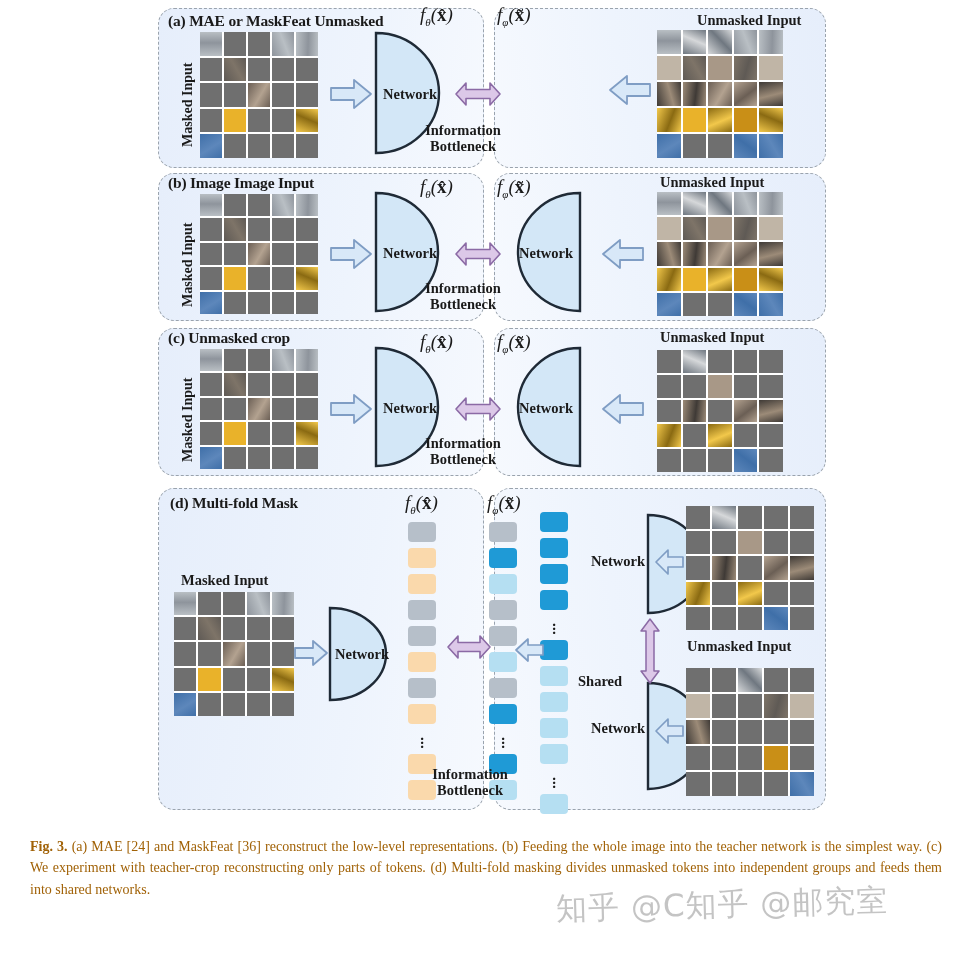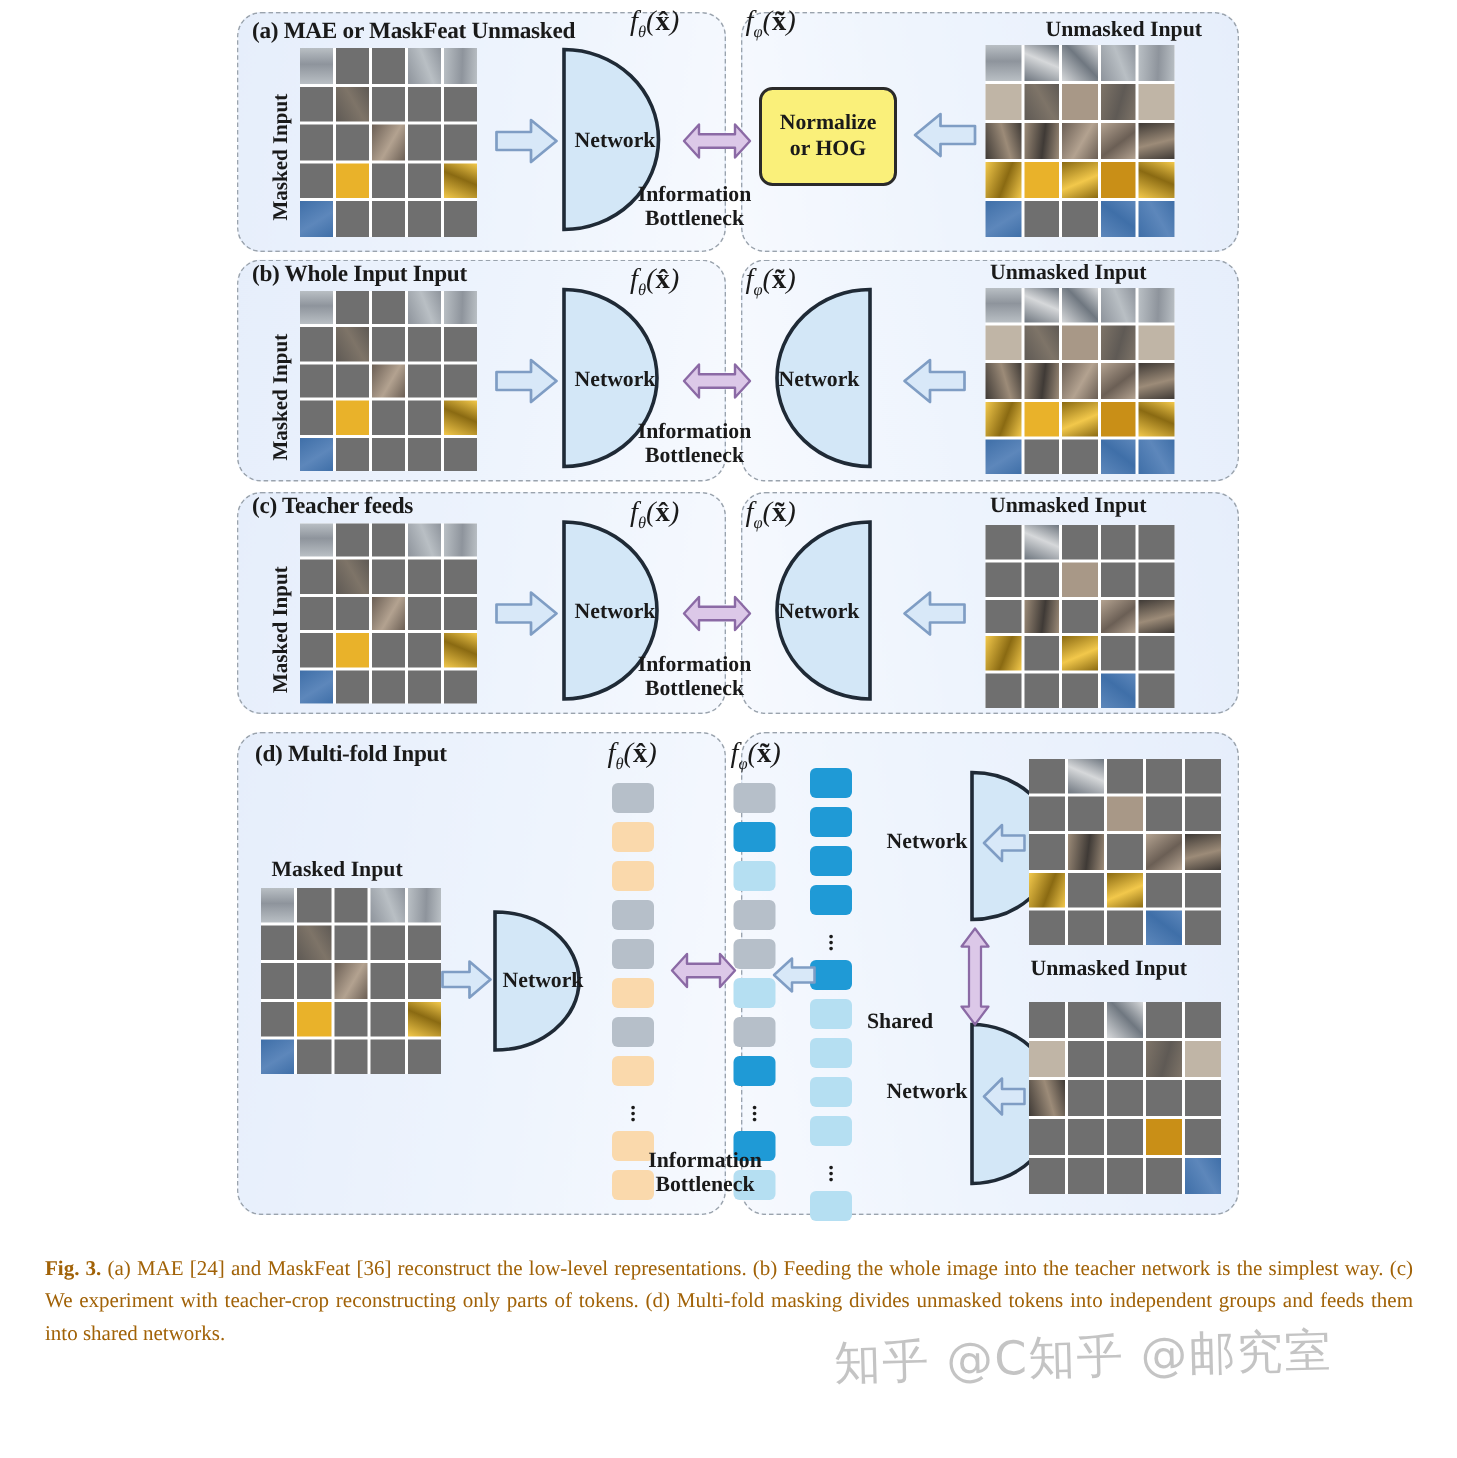--- a/index.html
+++ b/index.html
@@ -119,23 +119,20 @@
     <svg width="46" height="28" viewBox="0 0 46 28">
       <path d="M1,14 L11,3 L11,9.5 L35,9.5 L35,3 L45,14 L35,25 L35,18.5 L11,18.5 L11,25 Z" fill="#dcc8e8" stroke="#8b6aa5" stroke-width="1.6" stroke-linejoin="round"></path>
     </svg>
   </div>
 
   <div class="infob" style="left:398px;top:122px;width:130px;">
     <span>Information</span><br>
     <span>Bottleneck</span>
   </div>
 
-  <div class="ybox" style="left:506px;top:58px;width:88px;height:62px;">
-    <div id="hogTxt">Normalize<br>or HOG</div>
-  </div>
 
   <div class="arw" style="left:607px;top:74px;">
     <svg width="44" height="32" viewBox="0 0 44 32">
       <path d="M43,10 L20,10 L20,2 L3,16 L20,30 L20,22 L43,22 Z" fill="#d8e8f8" stroke="#7f9dc4" stroke-width="1.8" stroke-linejoin="round"></path>
     </svg>
   </div>
 
   <div class="grid gFull gFullX0" style="left:657px;top:30px;width:126px;height:128px;grid-template-columns:repeat(5,1fr);grid-template-rows:repeat(5,1fr);gap:2px;">
       <div class="cell" style="background: linear-gradient(0deg, rgb(185, 191, 196) 0%, rgb(142, 148, 156) 55%, rgb(185, 191, 196) 100%);"></div>
       <div class="cell" style="background: linear-gradient(23deg, rgb(111, 119, 128) 0%, rgb(214, 216, 218) 55%, rgb(111, 119, 128) 100%);"></div>
@@ -160,21 +157,21 @@
       <div class="cell" style="background: linear-gradient(148deg, rgb(63, 111, 168) 0%, rgb(93, 135, 187) 55%, rgb(63, 111, 168) 100%);"></div>
       <div class="cell"></div>
       <div class="cell"></div>
       <div class="cell" style="background: linear-gradient(37deg, rgb(93, 135, 187) 0%, rgb(63, 111, 168) 55%, rgb(93, 135, 187) 100%);"></div>
       <div class="cell" style="background: linear-gradient(60deg, rgb(63, 111, 168) 0%, rgb(93, 135, 187) 55%, rgb(63, 111, 168) 100%);"></div>
     </div>
 
   <div class="half left" style="left:158px;top:173px;width:326px;height:148px;"></div>
   <div class="half right" style="left:494px;top:173px;width:332px;height:148px;"></div>
 
-  <div class="ptitle" style="left:168px;top:174px;">(b) Whole Input Input</div>
+  <div class="ptitle" style="left:168px;top:174px;">(b) Image Image Input</div>
   <div class="vlabel" style="left:180px;top:307px;">Masked Input</div>
   <div class="hlabel" style="left:660px;top:174px;">Unmasked Input</div>
 
   <div class="grid gB" style="left:200px;top:194px;width:118px;height:120px;grid-template-columns:repeat(5,1fr);grid-template-rows:repeat(5,1fr);gap:2px;">
       <div class="cell" style="background: linear-gradient(0deg, rgb(185, 191, 196) 0%, rgb(142, 148, 156) 55%, rgb(185, 191, 196) 100%);"></div>
       <div class="cell" style="background: rgb(111, 111, 111);"></div>
       <div class="cell" style="background: rgb(111, 111, 111);"></div>
       <div class="cell" style="background: linear-gradient(69deg, rgb(142, 148, 156) 0%, rgb(185, 191, 196) 55%, rgb(142, 148, 156) 100%);"></div>
       <div class="cell" style="background: linear-gradient(92deg, rgb(185, 191, 196) 0%, rgb(142, 148, 156) 55%, rgb(185, 191, 196) 100%);"></div>
       <div class="cell" style="background: rgb(111, 111, 111);"></div>
@@ -266,21 +263,21 @@
       <div class="cell" style="background: linear-gradient(148deg, rgb(63, 111, 168) 0%, rgb(93, 135, 187) 55%, rgb(63, 111, 168) 100%);"></div>
       <div class="cell"></div>
       <div class="cell"></div>
       <div class="cell" style="background: linear-gradient(37deg, rgb(93, 135, 187) 0%, rgb(63, 111, 168) 55%, rgb(93, 135, 187) 100%);"></div>
       <div class="cell" style="background: linear-gradient(60deg, rgb(63, 111, 168) 0%, rgb(93, 135, 187) 55%, rgb(63, 111, 168) 100%);"></div>
     </div>
 
   <div class="half left" style="left:158px;top:328px;width:326px;height:148px;"></div>
   <div class="half right" style="left:494px;top:328px;width:332px;height:148px;"></div>
 
-  <div class="ptitle" style="left:168px;top:329px;">(c) Teacher feeds</div>
+  <div class="ptitle" style="left:168px;top:329px;">(c) Unmasked crop</div>
   <div class="vlabel" style="left:180px;top:462px;">Masked Input</div>
   <div class="hlabel" style="left:660px;top:329px;">Unmasked Input</div>
 
   <div class="grid gC" style="left:200px;top:349px;width:118px;height:120px;grid-template-columns:repeat(5,1fr);grid-template-rows:repeat(5,1fr);gap:2px;">
       <div class="cell" style="background: linear-gradient(0deg, rgb(185, 191, 196) 0%, rgb(142, 148, 156) 55%, rgb(185, 191, 196) 100%);"></div>
       <div class="cell" style="background: rgb(111, 111, 111);"></div>
       <div class="cell" style="background: rgb(111, 111, 111);"></div>
       <div class="cell" style="background: linear-gradient(69deg, rgb(142, 148, 156) 0%, rgb(185, 191, 196) 55%, rgb(142, 148, 156) 100%);"></div>
       <div class="cell" style="background: linear-gradient(92deg, rgb(185, 191, 196) 0%, rgb(142, 148, 156) 55%, rgb(185, 191, 196) 100%);"></div>
       <div class="cell" style="background: rgb(111, 111, 111);"></div>
@@ -372,21 +369,21 @@
       <div class="cell" style="background: rgb(111, 111, 111);"></div>
       <div class="cell" style="background: rgb(111, 111, 111);"></div>
       <div class="cell" style="background: rgb(111, 111, 111);"></div>
       <div class="cell" style="background: linear-gradient(37deg, rgb(93, 135, 187) 0%, rgb(63, 111, 168) 55%, rgb(93, 135, 187) 100%);"></div>
       <div class="cell" style="background: rgb(111, 111, 111);"></div>
     </div>
 
   <div class="half left" style="left:158px;top:488px;width:326px;height:322px;"></div>
   <div class="half right" style="left:494px;top:488px;width:332px;height:322px;"></div>
 
-  <div class="ptitle" style="left:170px;top:494px;">(d) Multi-fold Input</div>
+  <div class="ptitle" style="left:170px;top:494px;">(d) Multi-fold Mask</div>
 
   <div class="hlabel" style="left:181px;top:572px;">Masked Input</div>
 
   <div class="grid gD" style="left:174px;top:592px;width:120px;height:124px;grid-template-columns:repeat(5,1fr);grid-template-rows:repeat(5,1fr);gap:2px;">
       <div class="cell" style="background: linear-gradient(0deg, rgb(185, 191, 196) 0%, rgb(142, 148, 156) 55%, rgb(185, 191, 196) 100%);"></div>
       <div class="cell" style="background: rgb(111, 111, 111);"></div>
       <div class="cell" style="background: rgb(111, 111, 111);"></div>
       <div class="cell" style="background: linear-gradient(69deg, rgb(142, 148, 156) 0%, rgb(185, 191, 196) 55%, rgb(142, 148, 156) 100%);"></div>
       <div class="cell" style="background: linear-gradient(92deg, rgb(185, 191, 196) 0%, rgb(142, 148, 156) 55%, rgb(185, 191, 196) 100%);"></div>
       <div class="cell" style="background: rgb(111, 111, 111);"></div>

